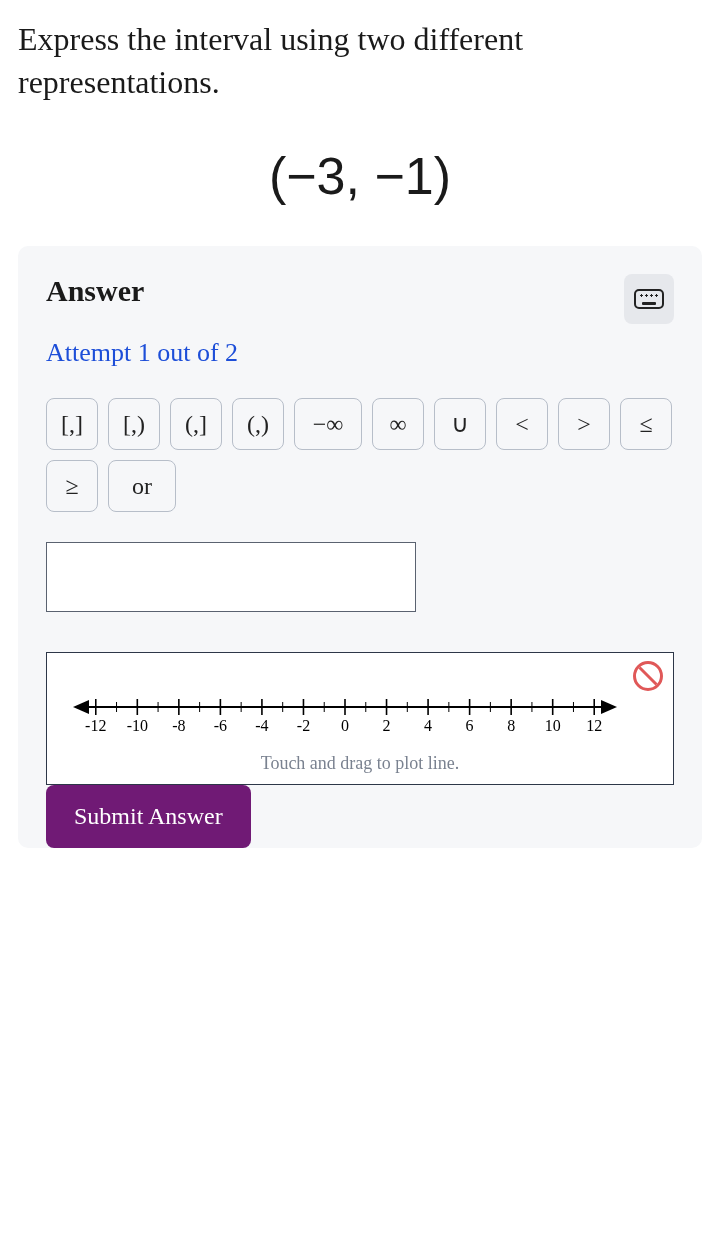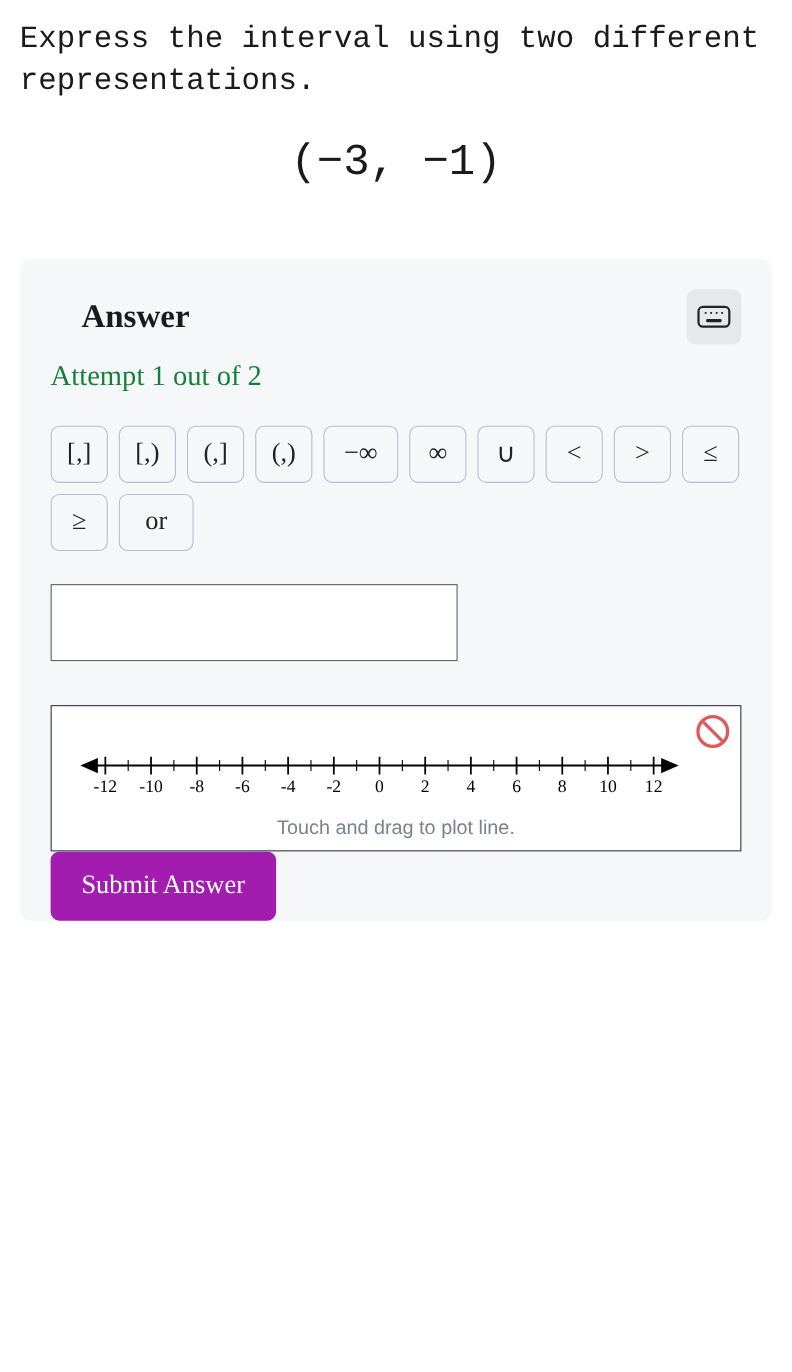--- a/index.html
+++ b/index.html
@@ -4,42 +4,39 @@
 <style>
   * { box-sizing: border-box; margin: 0; padding: 0; }
   body {
     font-family: Georgia, 'Times New Roman', serif;
     background: #fff;
     padding: 18px;
     width: 720px;
     color: #1a1a1a;
   }
   .question-text {
-    font-size: 28px;
+    font-size: 32px;
     line-height: 1.35;
-    margin-bottom: 32px;
-    font-family: Liberation Mono, monospace;
+    margin-bottom: 42px;
   }
   .interval-display {
-    font-size: 40px;
+    font-size: 52px;
     text-align: center;
-    margin-bottom: 64px;
-    font-family: Liberation Mono, monospace;
+    margin-bottom: 40px;
+    font-family: Liberation Sans, sans-serif;
   }
   .answer-card {
     background: #f6f7f9;
     border-radius: 10px;
     padding: 28px 28px 0 28px;
   }
   .answer-header {
     display: flex;
     justify-content: space-between;
-    align-items: center;
     margin-bottom: 14px;
-    margin-left: 28px;
   }
   .answer-title {
     font-size: 30px;
     font-weight: bold;
   }
   .kb-button {
     width: 50px;
     height: 50px;
     background: #e6e8ec;
     border-radius: 8px;
@@ -66,21 +63,21 @@
   .kb-icon::after {
     content: '';
     position: absolute;
     bottom: 2.5px; left: 6px; right: 6px;
     height: 3px;
     background: #222;
     border-radius: 1px;
   }
   .attempt-text {
     font-size: 26px;
-    color: #15803d;
+    color: #1d4ed8;
     margin-bottom: 30px;
   }
   .symbol-row {
     display: flex;
     flex-wrap: wrap;
     gap: 10px;
     margin-bottom: 30px;
   }
   .sym-btn {
     height: 52px;
@@ -136,25 +133,25 @@
     background: #e05858;
     top: 50%;
     left: 50%;
     transform: translate(-50%, -50%) rotate(45deg);
   }
   .nl-svg { display: block; margin-top: 10px; }
   .nl-hint {
     text-align: center;
     font-size: 18px;
     color: #7a8290;
-    font-family: Liberation Sans, sans-serif;
+    font-family: Liberation Serif, serif;
     margin-top: 6px;
   }
   .submit-btn {
-    background: #a21caf;
+    background: #701a75;
     color: #fff;
     border: none;
     border-radius: 8px;
     font-size: 24px;
     font-family: Georgia, serif;
     padding: 18px 28px;
     cursor: pointer;
     margin-bottom: 0;
   }
 </style>

